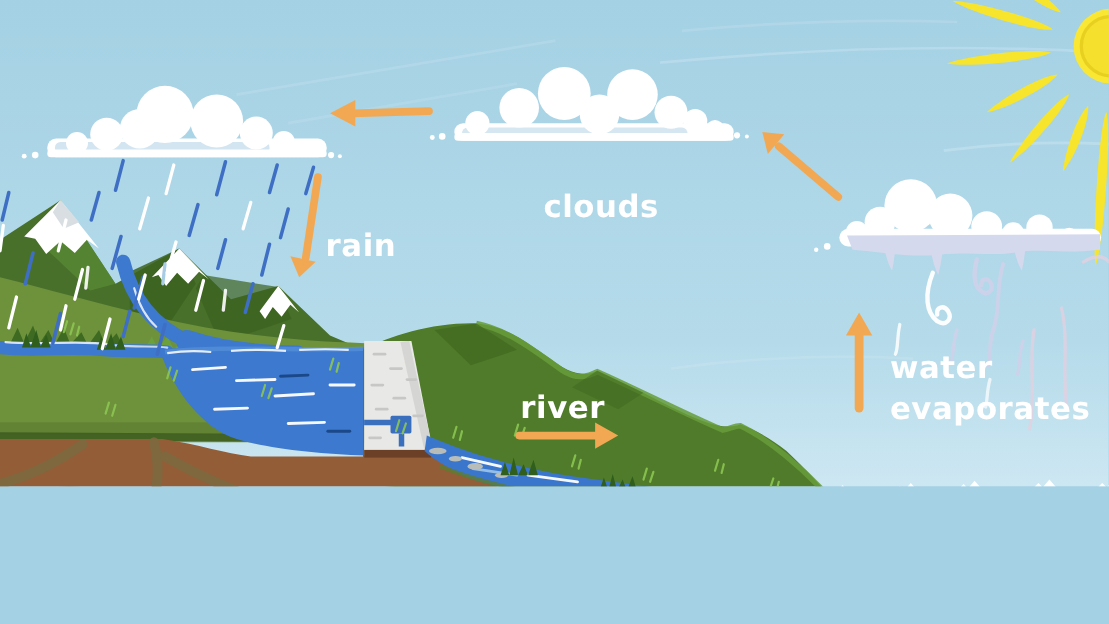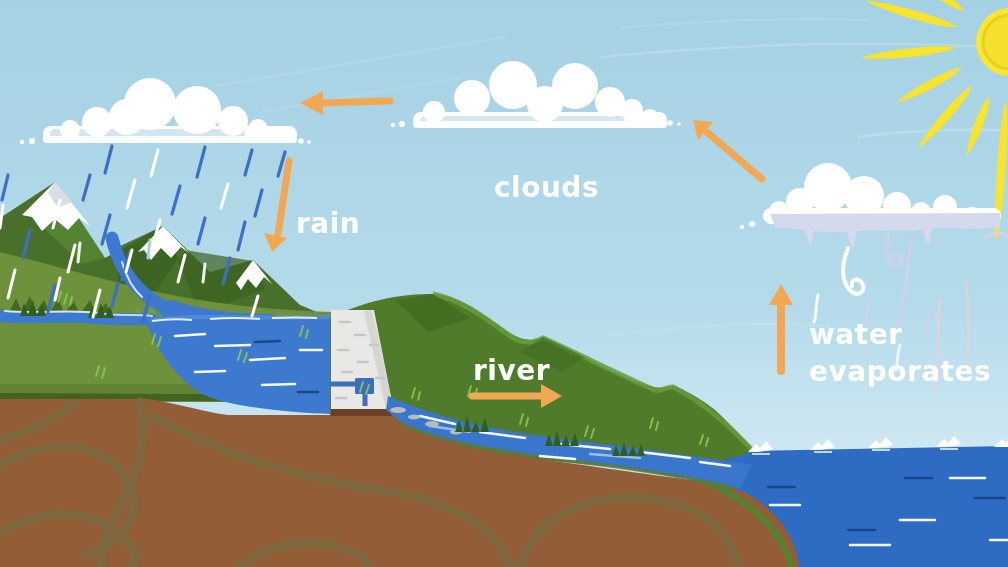--- a/index.html
+++ b/index.html
@@ -1,16 +1,16 @@
 <!DOCTYPE html>
 <html><head>
 <meta charset="utf-8">
 <style>
   html,body{margin:0;padding:0;background:#a4d1e4;}
-  .stage{width:1008px;height:567px;overflow:hidden;position:relative;}
+  .stage{width:1008px;height:442px;overflow:hidden;position:relative;}
   svg{display:block;}
   .label{font:700 28px "DejaVu Sans", sans-serif;fill:#ffffff;letter-spacing:.5px;}
   .arrow-line{stroke:#f2a852;stroke-linecap:round;fill:none;}
   .arrow-head{fill:#f2a852;}
   .rain-b{stroke:#3f6fc4;stroke-width:3.2;stroke-linecap:round;}
   .rain-w{stroke:#ffffff;stroke-width:3;stroke-linecap:round;}
   .wstreak{stroke:#ffffff;stroke-width:2.6;stroke-linecap:round;opacity:.95;}
   .lstreak{stroke:#9fc6ea;stroke-width:2.4;stroke-linecap:round;opacity:.9;}
   .dstreak{stroke:#16407e;stroke-width:2.6;stroke-linecap:round;opacity:.85;}
   .swirl{stroke:#7b6a40;stroke-width:9;fill:none;opacity:.85;stroke-linecap:round;}

